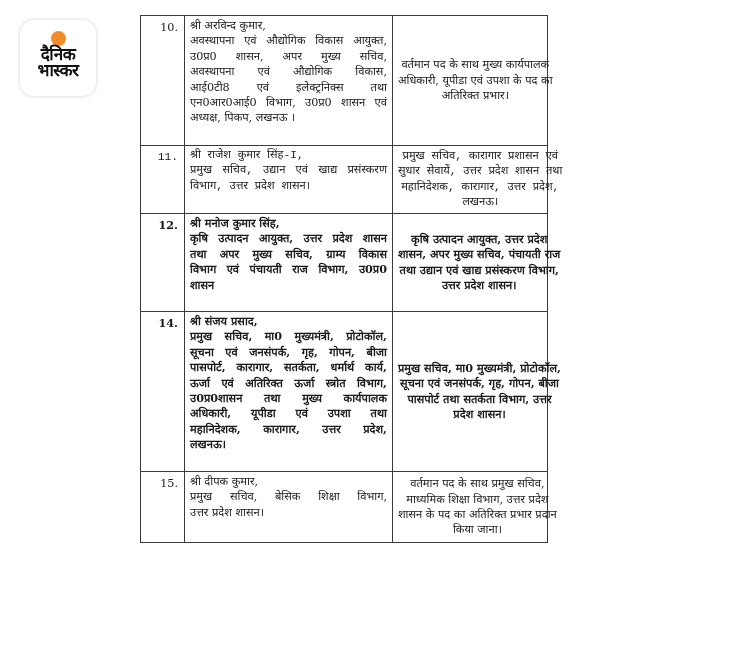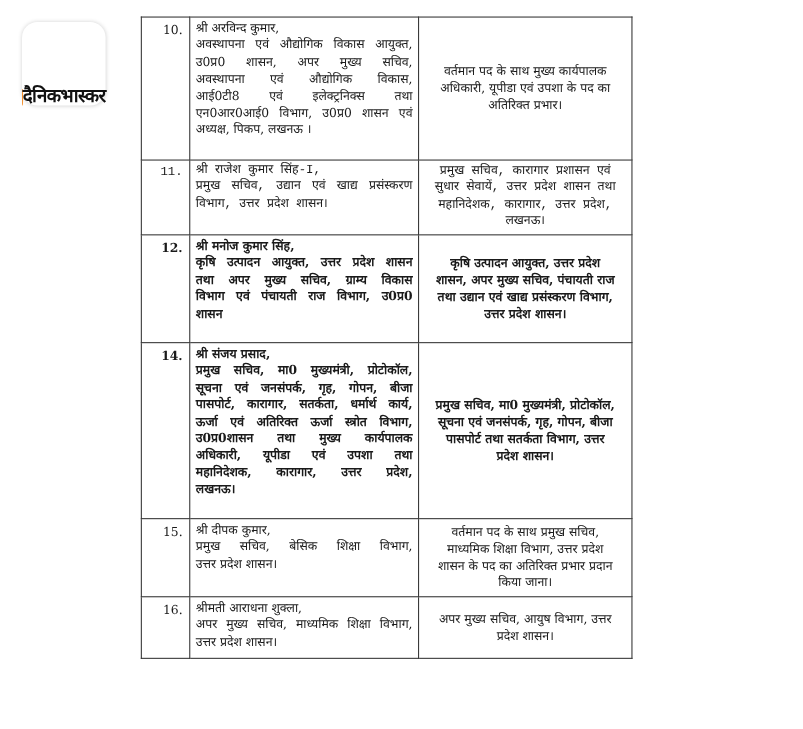--- a/index.html
+++ b/index.html
@@ -4,31 +4,31 @@
 <style>
   html, body { margin: 0; padding: 0; }
   body {
     width: 730px; height: 663px; background: #ffffff; position: relative; overflow: hidden;
     font-family: "DejaVu Serif", "Liberation Serif", serif; color: #1a1a1a;
   }
   .logo {
     position: absolute; left: 20px; top: 20px; width: 76px; height: 76px;
     background: #ffffff; border-radius: 14px;
     box-shadow: 0 0 4px rgba(0,0,0,0.18);
-    display: flex; flex-direction: row; align-items: flex-end; justify-content: flex-start;
+    display: flex; flex-direction: column; align-items: center; justify-content: flex-start;
   }
   .logo .sun {
     width: 15px; height: 15px; border-radius: 50%; background: #f28c28; margin-top: 11px;
   }
   .logo .brand-line {
     font-family: "DejaVu Sans", sans-serif; font-weight: bold; font-size: 17px;
     line-height: 16px; color: #111; letter-spacing: -0.5px;
   }
   .doc-table {
-    position: absolute; left: 128px; top: 15px; width: 447px;
+    position: absolute; left: 140px; top: 15px; width: 408px;
     border-collapse: collapse; table-layout: fixed;
   }
   .doc-table td {
     border: 1.4px solid #3a3a3a; vertical-align: top;
     font-size: 11.2px; line-height: 15.4px; padding: 2px 5px;
   }
   .doc-table td.sno { width: 32px; text-align: right; padding-top: 4px; padding-right: 6px; }
   .doc-table td.cur { width: 197px; text-align: justify; }
   .doc-table td.new { text-align: center; vertical-align: middle; }
   .line { display: block; white-space: nowrap; }
@@ -103,23 +103,14 @@
       </tr>
       <tr class="r15">
         <td class="sno">15.</td>
         <td class="cur">
           <span class="line">श्री दीपक कुमार,</span>
           <span class="line j">प्रमुख सचिव, बेसिक शिक्षा विभाग,</span>
           <span class="line">उत्तर प्रदेश शासन।</span>
         </td>
         <td class="new"><div class="new-text"><span class="line">वर्तमान पद के साथ प्रमुख सचिव,</span><span class="line">माध्यमिक शिक्षा विभाग, उत्तर प्रदेश</span><span class="line">शासन के पद का अतिरिक्त प्रभार प्रदान</span><span class="line">किया जाना।</span></div></td>
       </tr>
-      <tr class="r16">
-        <td class="sno">16.</td>
-        <td class="cur">
-          <span class="line">श्रीमती आराधना शुक्ला,</span>
-          <span class="line j">अपर मुख्य सचिव, माध्यमिक शिक्षा विभाग,</span>
-          <span class="line">उत्तर प्रदेश शासन।</span>
-        </td>
-        <td class="new"><div class="new-text"><span class="line">अपर मुख्य सचिव, आयुष विभाग, उत्तर</span><span class="line">प्रदेश शासन।</span></div></td>
-      </tr>
     </tbody>
 </table>
 
 </body></html>

